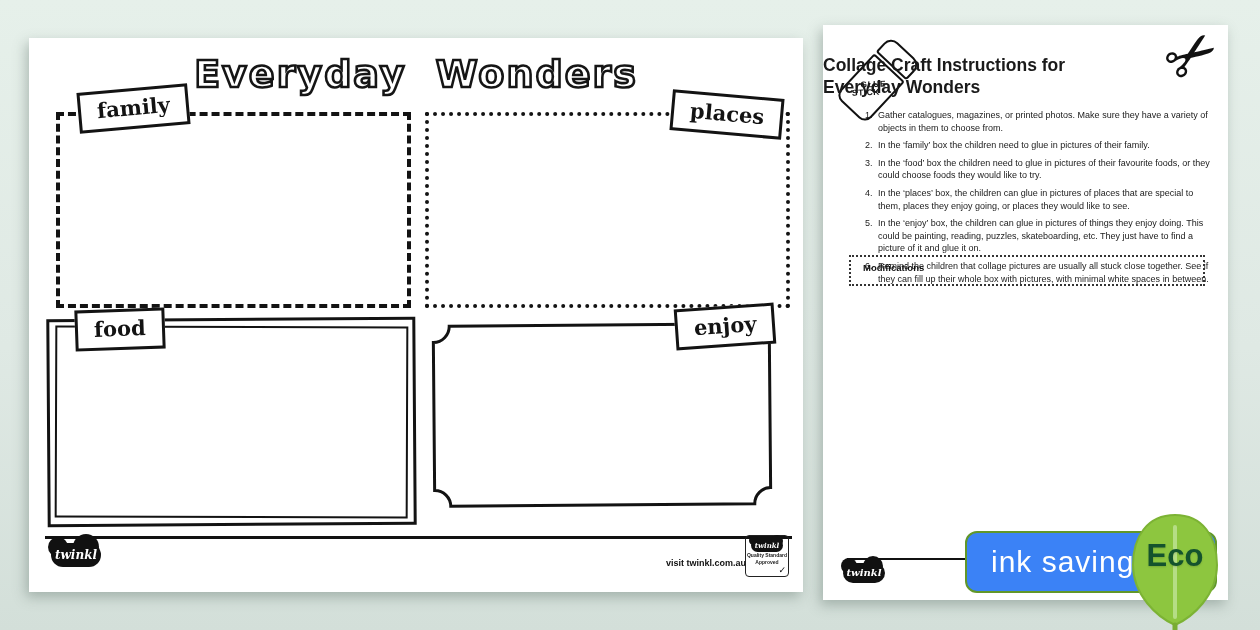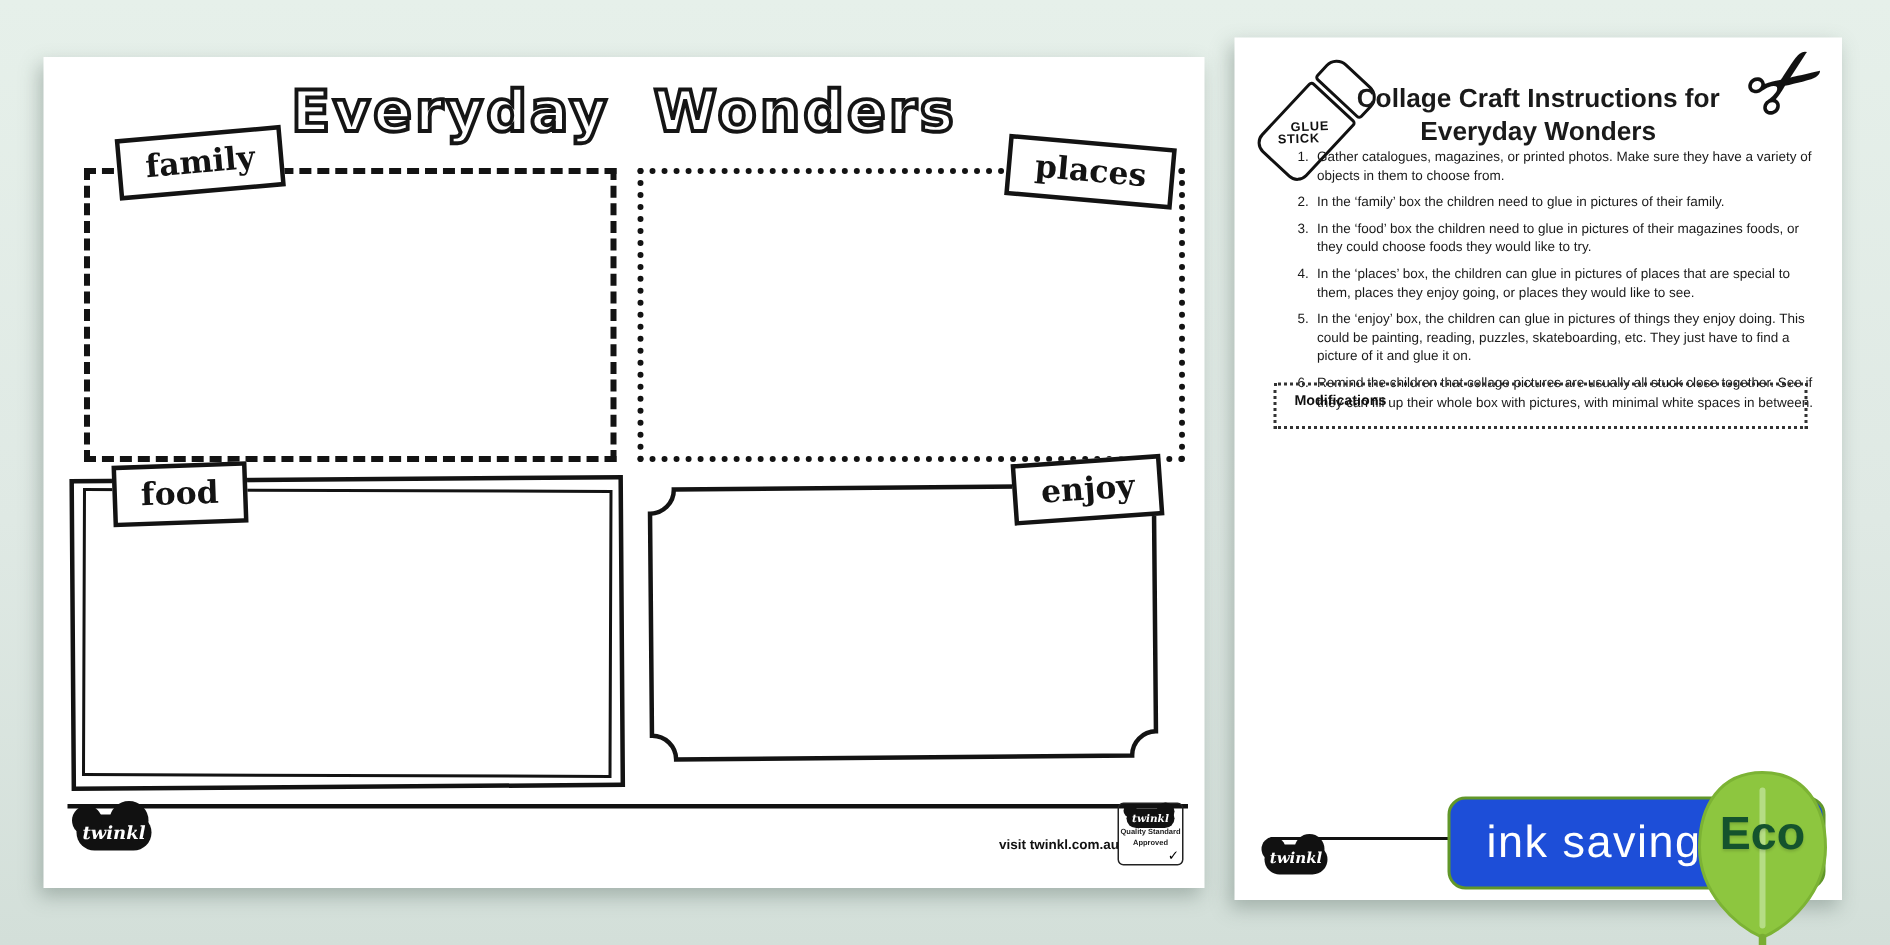--- a/index.html
+++ b/index.html
@@ -47,37 +47,37 @@
   .qbadge .tick{position:absolute;right:2px;bottom:1px;font-size:9px;}
 
   
   .glue{position:absolute;left:6px;top:10px;width:100px;height:100px;}
   .glue .rot{position:absolute;left:28px;top:4px;width:42px;transform:rotate(43deg);}
   .glue .cap{height:22px;border:2.5px solid #111;border-radius:10px 10px 3px 3px;background:#fff;box-sizing:border-box;}
   .glue .bodyp{height:58px;margin-top:2px;border:2.5px solid #111;border-radius:3px 3px 9px 9px;background:#fff;box-sizing:border-box;
     display:flex;flex-direction:column;align-items:center;justify-content:center;}
   .glue .bodyp span{display:block;font-size:8.5px;font-weight:bold;color:#111;transform:rotate(-45deg);line-height:1.35;letter-spacing:.5px;}
   .scissors{position:absolute;right:10px;top:0px;font-size:62px;color:#111;transform:rotate(-35deg);line-height:1;}
-  .instr-title{position:absolute;top:30px;left:0;width:100%;margin:0;text-align:center;
+  .instr-title{position:absolute;top:30px;left:0;width:100%;margin:0;
     font-size:17.5px;font-weight:bold;color:#1a1a1a;line-height:1.25;}
-  .steps{position:absolute;left:30px;top:73px;width:342px;margin:0;padding:0 0 0 22px;
+  .steps{position:absolute;left:30px;top:84px;width:342px;margin:0;padding:0 0 0 22px;
     font-size:9px;color:#1a1a1a;line-height:1.4;}
   .steps li{margin-bottom:5px;padding-left:3px;}
   .mods{position:absolute;left:26px;top:230px;width:356px;border:2px dotted #333;box-sizing:border-box;
     padding:5px 12px 8px;}
   .mods-title{text-align:left;font-size:9.5px;font-weight:bold;color:#111;margin-bottom:3px;}
   .mods ul{margin:0;padding:0 0 0 14px;font-size:8.5px;color:#1a1a1a;line-height:1.4;}
   .mods li{margin-bottom:4px;}
   .foot-line2{position:absolute;left:24px;top:533px;width:122px;height:2px;background:#111;}
   .cloud-small{left:20px;top:538px;width:42px;height:20px;}
   .cloud-small:before{width:16px;height:16px;left:-2px;top:-5px;}
   .cloud-small:after{width:20px;height:20px;right:2px;top:-7px;}
   .cloud-small span{font-size:10px;}
   .eco-badge{position:absolute;left:142px;top:506px;width:252px;height:62px;border-radius:12px;
-    background:#1d4ed8;border:2px solid #619729;box-sizing:border-box;z-index:2;
+    background:#3b82f6;border:2px solid #619729;box-sizing:border-box;z-index:2;
     display:flex;align-items:center;}
   .ink-saving{color:#fff;font-size:30px;padding-left:24px;letter-spacing:1px;}
   .leaf-wrap{position:absolute;left:306px;top:488px;width:92px;height:134px;z-index:3;}
   .eco-text{position:absolute;left:306px;top:513px;width:92px;text-align:center;z-index:4;
     color:#14532d;font-size:31px;font-weight:bold;text-shadow:0 1px 2px rgba(0,0,0,.15);}
 </style>
 </head>
 <body>
 
 <div class="stage">
@@ -130,21 +130,21 @@
     <div class="scissors">✂</div>
 
     <h2 class="instr-title">
       <span>Collage Craft Instructions for</span><br>
       <span>Everyday Wonders</span>
     </h2>
 
     <ol class="steps">
         <li class="step">Gather catalogues, magazines, or printed photos. Make sure they have a variety of objects in them to choose from.</li>
         <li class="step">In the ‘family’ box the children need to glue in pictures of their family.</li>
-        <li class="step">In the ‘food’ box the children need to glue in pictures of their magazines foods, or they could choose foods they would like to try.</li>
+        <li class="step">In the ‘food’ box the children need to glue in pictures of their favourite foods, or they could choose foods they would like to try.</li>
         <li class="step">In the ‘places’ box, the children can glue in pictures of places that are special to them, places they enjoy going, or places they would like to see.</li>
         <li class="step">In the ‘enjoy’ box, the children can glue in pictures of things they enjoy doing. This could be painting, reading, puzzles, skateboarding, etc. They just have to find a picture of it and glue it on.</li>
         <li class="step">Remind the children that collage pictures are usually all stuck close together. See if they can fill up their whole box with pictures, with minimal white spaces in between.</li>
       </ol>
 
     <div class="mods">
       <div class="mods-title">Modifications</div>
     </div>
 
     <div class="foot-line2"></div>

